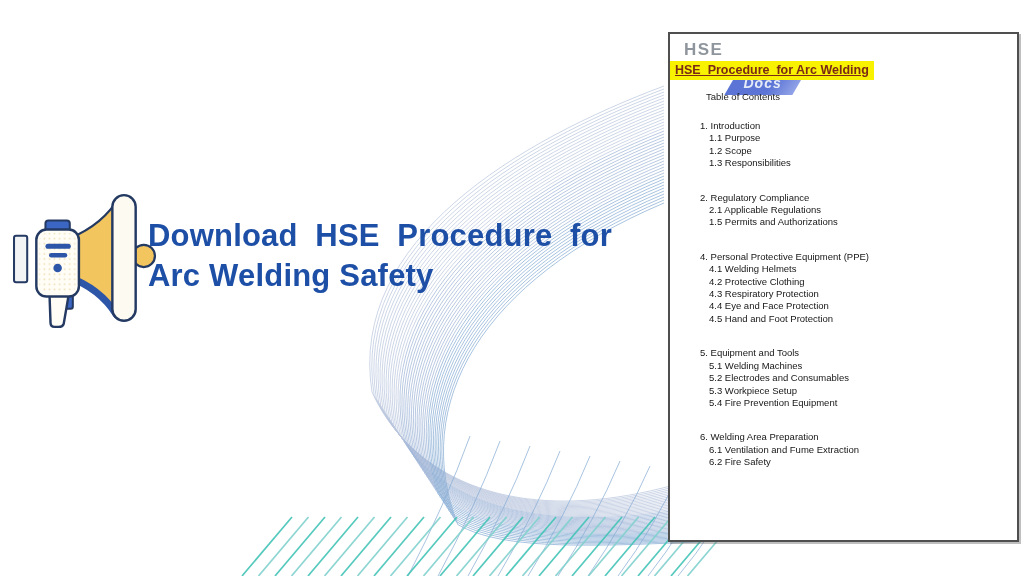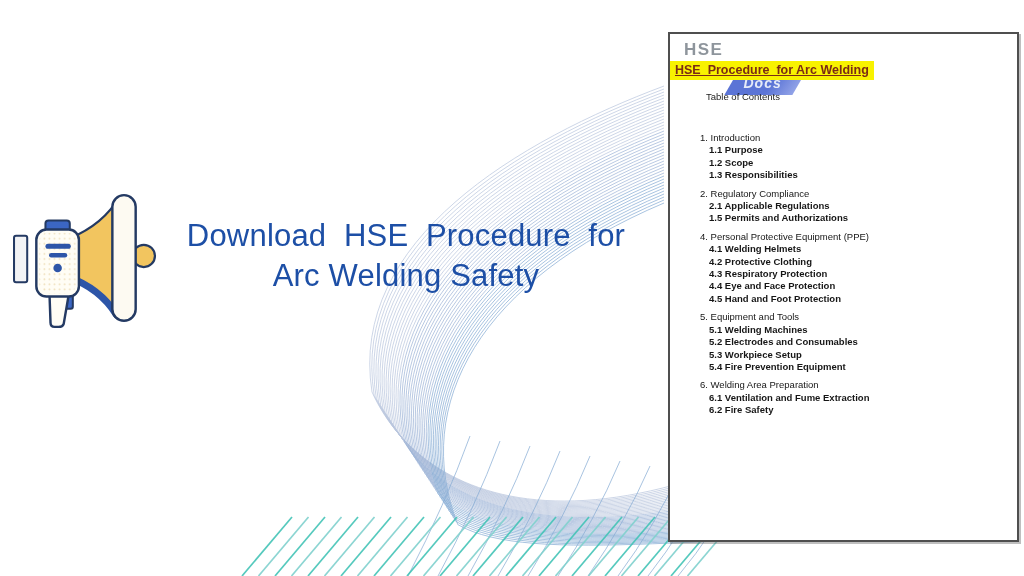--- a/index.html
+++ b/index.html
@@ -5,22 +5,22 @@
   html,body{margin:0;padding:0;background:#ffffff;}
   .canvas{
     position:relative;width:1024px;height:576px;background:#ffffff;overflow:hidden;
     font-family:"Liberation Sans",sans-serif;
   }
   #bg-swirl{position:absolute;left:0;top:0;pointer-events:none;}
 
   
   .megaphone{position:absolute;left:12px;top:191px;width:148px;height:138px;}
   .headline{
-    position:absolute;left:148px;top:216px;width:516px;margin:0;text-align:center;
-    font-size:31px;line-height:40px;font-weight:normal;color:var(--c-headline);
+    position:absolute;left:148px;top:216px;width:516px;margin:0;text-align:left;
+    font-size:31px;line-height:40px;font-weight:bold;color:var(--c-headline);
     letter-spacing:.2px;
   }
   .hl-line{display:block;white-space:pre;}
 
   
   .doc{
     position:absolute;left:668px;top:32px;width:351px;height:510px;background:#ffffff;
     border:2px solid #4f4f4f;box-sizing:border-box;
     box-shadow:2px 2px 0 rgba(96,96,96,.4);
   }
@@ -37,23 +37,23 @@
     color:#e6ebf8;letter-spacing:1px;
   }
   .doc-title-row{position:absolute;left:0;right:0;top:26px;text-align:left;}
   .doc-title{
     display:inline-block;background:var(--c-title-bg);color:var(--c-title-text);
     font-weight:bold;font-size:12.5px;text-decoration:underline;
     padding:2px 5px 3px 5px;white-space:pre;
   }
   .toc-heading{position:absolute;left:36px;top:57px;font-size:9.5px;color:#1c1c1c;}
   .toc{position:absolute;left:30px;top:82px;font-size:9.5px;line-height:12.4px;color:#161616;}
-  .toc-section{margin-top:6px;}
-  .toc-section:first-child{margin-top:16px;}
-  .toc-item{padding-left:9px;font-weight:bold;}
+  .toc-section{margin-top:22px;}
+  .toc-section:first-child{margin-top:4px;}
+  .toc-item{padding-left:9px;}
   .doc-footer-link{
     position:absolute;left:0;right:0;bottom:9px;text-align:center;
     font-size:11.5px;font-weight:bold;color:var(--c-link);text-decoration:underline;
     letter-spacing:.2px;cursor:pointer;
   }
 </style>
 </head>
 <body>
 
 <div class="canvas">

